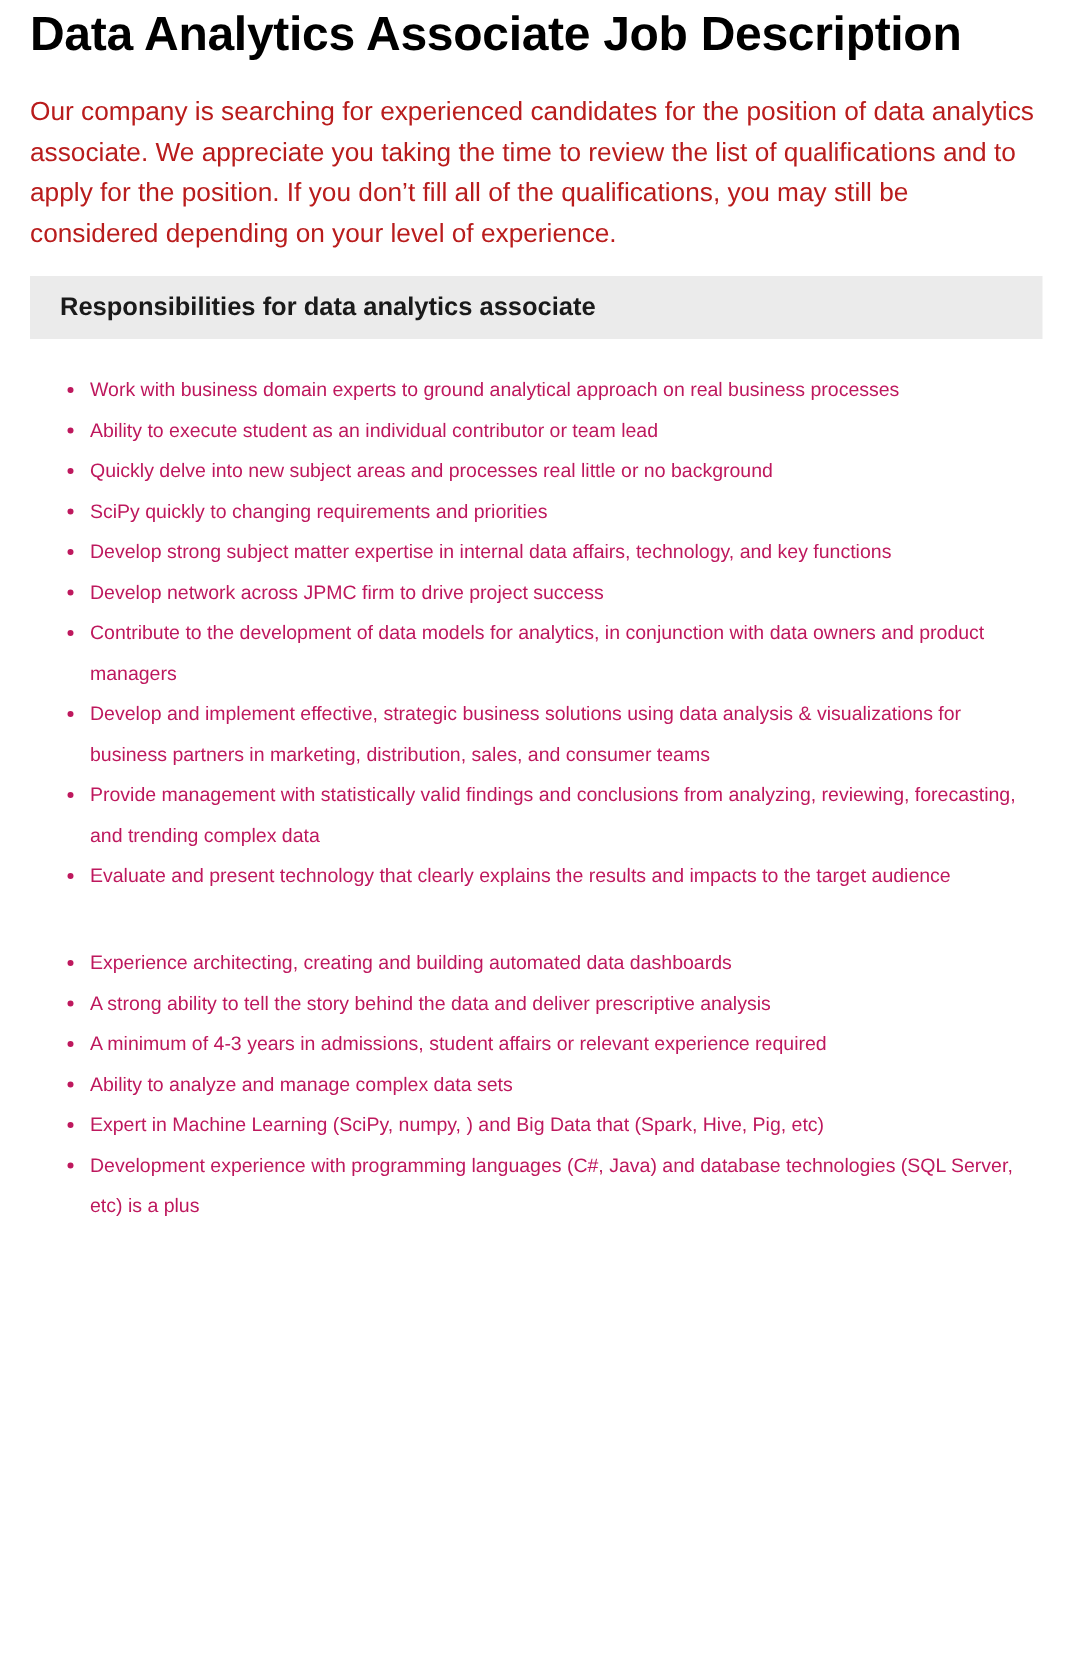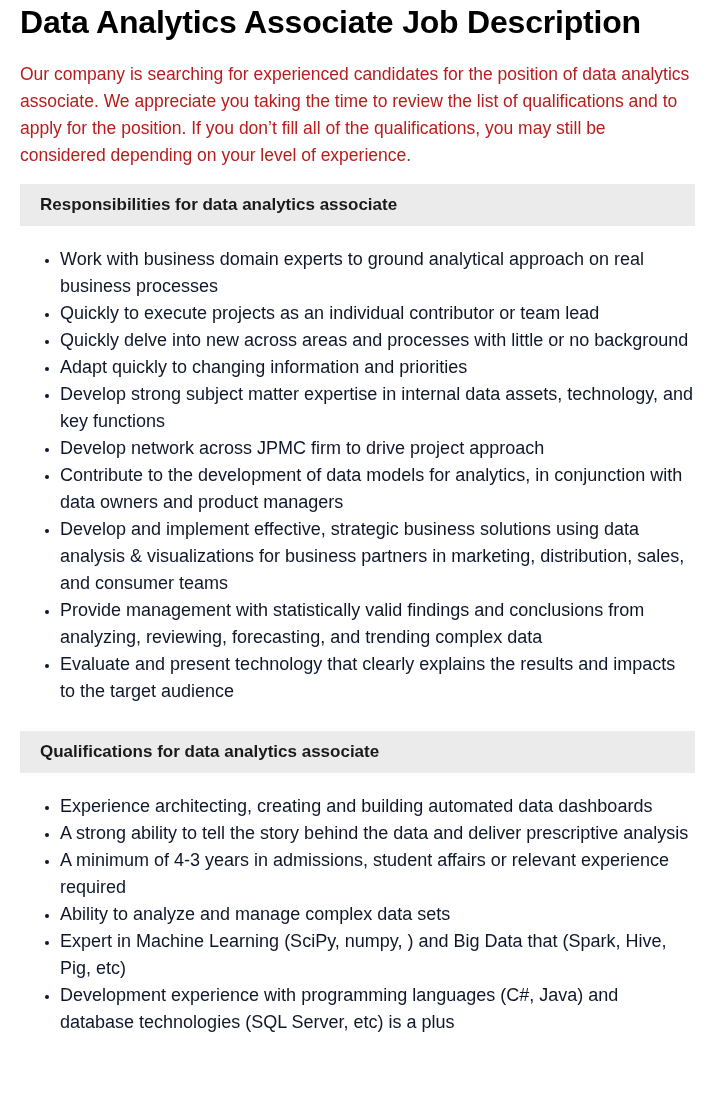--- a/index.html
+++ b/index.html
@@ -21,54 +21,51 @@
   .section-header {
     margin-top: 15px;
     background: #ebebeb;
     height: 42px;
     padding-left: 20px;
     display: flex; align-items: center;
     font-size: 17px; font-weight: bold; color: #1a1a1a; text-align: right;
   }
   ul.items {
     margin: 20px 0 0 0; padding: 0 0 0 40px;
-    font-size: 18px; line-height: 27px; color: #0f172a;
+    font-size: 13px; line-height: 27px; color: #be185d;
   }
   ul.items li { margin: 0; padding: 0; }
   ul.items li::marker { font-size: 14px; }
   .spacer { height: 11px; }
 </style>
 </head>
 <body>
 
 <div class="page">
   <h1 class="title">Data Analytics Associate Job Description</h1>
   <p class="intro">Our company is searching for experienced candidates for the position of data analytics associate. We appreciate you taking the time to review the list of qualifications and to apply for the position. If you don’t fill all of the qualifications, you may still be considered depending on your level of experience.</p>
 
   <div class="section-header">
     <span>Responsibilities for data analytics associate</span>
   </div>
   <ul class="items">
     <li>Work with business domain experts to ground analytical approach on real business processes</li>
-    <li>Quickly to execute projects as an individual contributor or team lead</li>
-    <li>Quickly delve into new across areas and processes with little or no background</li>
-    <li>Adapt quickly to changing information and priorities</li>
-    <li>Develop strong subject matter expertise in internal data assets, technology, and key functions</li>
-    <li>Develop network across JPMC firm to drive project approach</li>
+    <li>Ability to execute student as an individual contributor or team lead</li>
+    <li>Quickly delve into new subject areas and processes real little or no background</li>
+    <li>SciPy quickly to changing requirements and priorities</li>
+    <li>Develop strong subject matter expertise in internal data affairs, technology, and key functions</li>
+    <li>Develop network across JPMC firm to drive project success</li>
     <li>Contribute to the development of data models for analytics, in conjunction with data owners and product managers</li>
     <li>Develop and implement effective, strategic business solutions using data analysis &amp; visualizations for business partners in marketing, distribution, sales, and consumer teams</li>
     <li>Provide management with statistically valid findings and conclusions from analyzing, reviewing, forecasting, and trending complex data</li>
     <li>Evaluate and present technology that clearly explains the results and impacts to the target audience</li>
   </ul>
 
   <div class="spacer"></div>
 
-  <div class="section-header">
-    <span>Qualifications for data analytics associate</span>
-  </div>
   <ul class="items">
     <li>Experience architecting, creating and building automated data dashboards</li>
     <li>A strong ability to tell the story behind the data and deliver prescriptive analysis</li>
     <li>A minimum of 4-3 years in admissions, student affairs or relevant experience required</li>
     <li>Ability to analyze and manage complex data sets</li>
     <li>Expert in Machine Learning (SciPy, numpy, ) and Big Data that (Spark, Hive, Pig, etc)</li>
     <li>Development experience with programming languages (C#, Java) and database technologies (SQL Server, etc) is a plus</li>
   </ul>
 </div>
 

